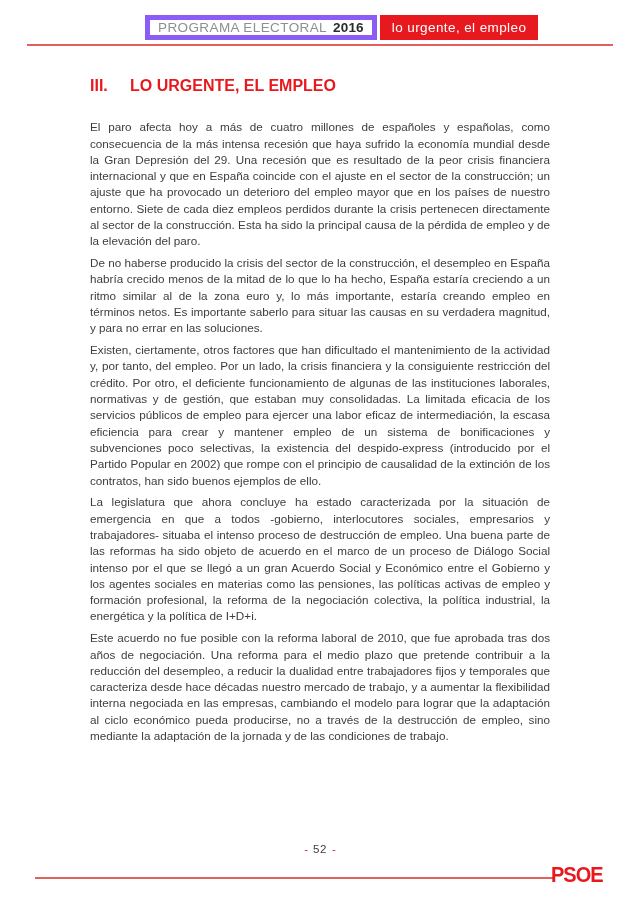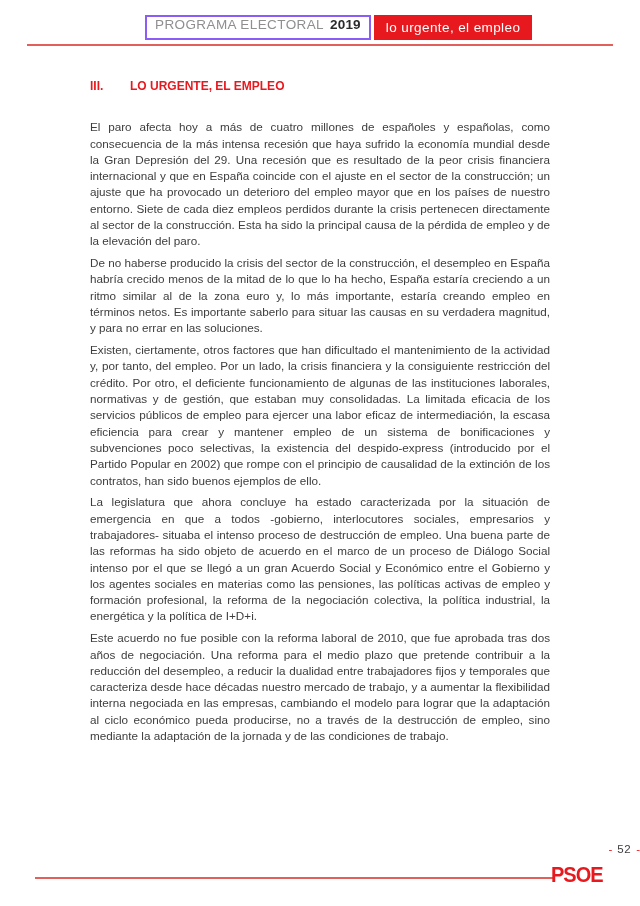--- a/index.html
+++ b/index.html
@@ -20,24 +20,24 @@
   .header-boxes {
     position: absolute;
     top: 15px;
     left: 145px;
     display: flex;
     align-items: stretch;
     gap: 3px;
     height: 25px;
   }
   .box-white {
-    border: 2px solid #8b5cf6;
+    border: 5px solid #8b5cf6;
     background: #ffffff;
     display: flex;
-    align-items: flex-start;
+    align-items: center;
     padding: 0 8px;
     font-size: 13.5px;
     color: #8f8f8f;
     letter-spacing: 0.4px;
     white-space: nowrap;
   }
   .box-white .year {
     color: #2b2b2b;
     font-weight: bold;
     margin-left: 6px;
@@ -72,39 +72,39 @@
     width: 460px;
     color: #3d3d3d;
     font-size: 11.7px;
     line-height: 16.3px;
     text-align: justify;
   }
   .heading {
     display: flex;
     color: #e8191e;
     font-weight: bold;
-    font-size: 12px;
+    font-size: 16px;
     margin: 0 0 25px 0;
     text-align: left;
   }
   .heading .h-num {
     width: 40px;
     flex: 0 0 40px;
   }
   .content p {
     margin: 0 0 5.5px 0;
   }
 
   
   .page-number {
     position: absolute;
     top: 843px;
     left: 0;
     width: 640px;
-    text-align: right;
+    text-align: center;
     font-size: 11.5px;
     color: #3d3d3d;
   }
   .page-number .dash { color: #e8191e; }
   .page-number .num { margin: 0 5px; letter-spacing: 0.5px; }
 
   .bottom-rule {
     top: 877px;
     left: 35px;
     width: 518px;
@@ -123,21 +123,21 @@
   }
 </style>
 </head>
 <body>
 
 <div class="page">
 
   <div class="header-boxes">
     <div class="box-white">
       <span>PROGRAMA ELECTORAL</span>
-      <span class="year">2019</span>
+      <span class="year">2016</span>
     </div>
     <div class="box-red">
       <span>lo urgente, el empleo</span>
     </div>
   </div>
   <div class="rule top-rule"></div>
 
   <div class="content">
     <h1 class="heading">
       <span class="h-num">III.</span>

